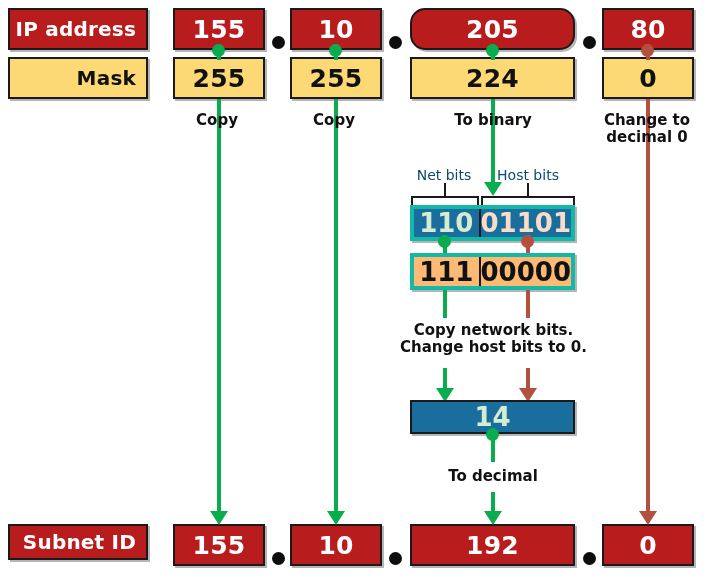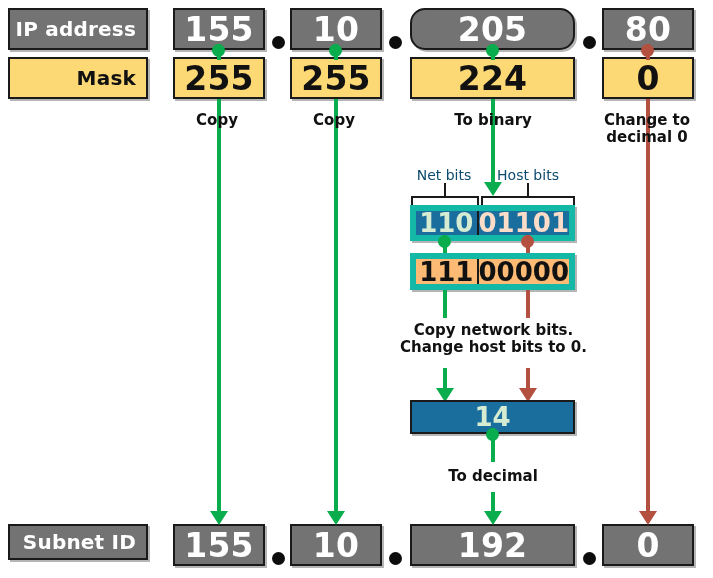--- a/index.html
+++ b/index.html
@@ -21,39 +21,39 @@
     box-sizing:border-box;
     border:2px solid #1a1a1a;
     display:flex;
     align-items:center;
     justify-content:center;
     font-weight:bold;
     letter-spacing:0.2px;
     box-shadow:2px 2px 0 rgba(120,120,120,.55);
   }
   .box.blue{
-    background:#737373;
+    background:#b91c1c;
     color:#ffffff;
   }
   .box.yellow{
     background:#fcd975;
     color:#111111;
   }
   .box.rowlabel{
     justify-content:flex-end;
     padding-right:10px;
     font-size:20px;
   }
-  .box.val{ font-size:33px;text-align:right; }
+  .box.val{ font-size:25px;text-align:right; }
 
   
   .bitbox{
     position:absolute;
     box-sizing:border-box;
-    border:6px solid #14b8a6;
+    border:4px solid #14b8a6;
     display:flex;
     align-items:stretch;
     box-shadow:2px 2px 0 rgba(120,120,120,.55);
   }
   .bitcell{
     display:flex;
     align-items:center;
     justify-content:center;
     font-weight:bold;
     font-size:26px;

